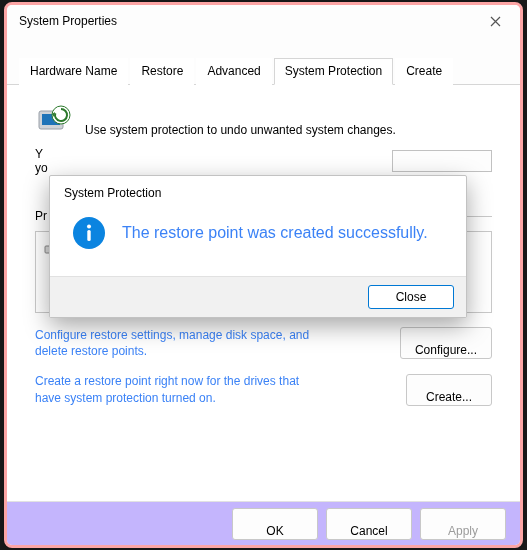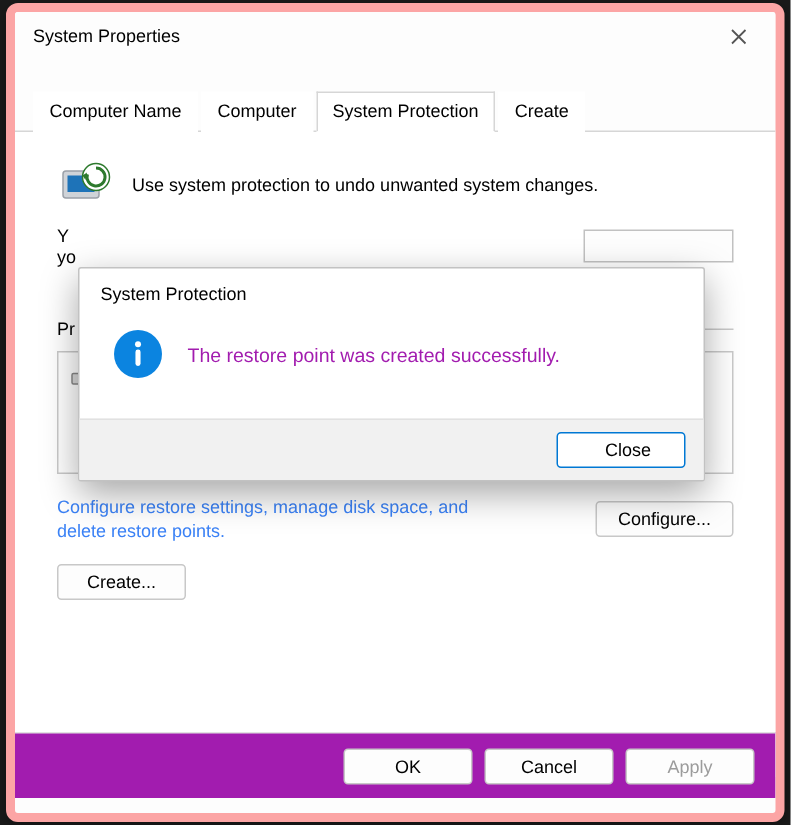--- a/index.html
+++ b/index.html
@@ -13,21 +13,21 @@
     height: 550px;
     overflow: hidden;
   }
   .window {
     position: absolute;
     top: 2px;
     left: 4px;
     width: 519px;
     height: 546px;
     background: #fdfdfd;
-    border: 6px solid #fca5a5;
+    border: 3px solid #fca5a5;
     border-radius: 8px;
     box-shadow: 0 2px 8px rgba(0,0,0,.3);
     overflow: hidden;
   }
   .titlebar {
     display: flex;
     align-items: center;
     justify-content: space-between;
     height: 32px;
     padding: 0 8px 0 12px;
@@ -68,21 +68,21 @@
     background: #fff;
   }
   .tab-content {
     padding: 12px 28px 0 28px;
     background: #fff;
     height: 430px;
     position: relative;
   }
   .intro {
     display: flex;
-    align-items: center;
+    align-items: flex-end;
     gap: 14px;
     padding: 4px 0 10px 0;
   }
   .intro .icon { width: 36px; height: 36px; flex: none; }
   .intro .text { font-size: 12px; color: #000; padding-top: 2px; }
   .section-head {
     display: flex;
     align-items: center;
     gap: 10px;
     margin-top: 16px;
@@ -122,35 +122,35 @@
   }
   .row-action .txt {
     font-size: 12px;
     color: #3b82f6;
     line-height: 1.35;
     max-width: 290px;
   }
   .btn {
     min-width: 86px;
     height: 24px;
-    padding: 4px 14px;
+    padding: 15px 14px;
     font-size: 12px;
     font-family: inherit;
     border: 1px solid #c8c8c8;
     background: #fdfdfd;
     border-radius: 3px;
     cursor: default;
   }
   .btn:disabled { color:#9c9c9c; }
   .footer {
     position: absolute;
-    left: 0; right: 0; bottom: 10px;
+    left: 0; right: 0; bottom: 0;
     height: 44px;
     border-top: 1px solid #e2e2e2;
-    background: #a21caf;
+    background: #c4b5fd;
     display: flex;
     justify-content: flex-end;
     align-items: center;
     gap: 8px;
     padding: 0 14px;
   }
 
   
   .modal {
     position: absolute;
@@ -170,53 +170,53 @@
   }
   .modal .m-body {
     display: flex;
     align-items: center;
     gap: 16px;
     padding: 10px 16px 26px 22px;
   }
   .modal .m-body .info-icon {
     width: 34px; height: 34px; flex:none;
   }
-  .modal .m-body .msg { font-size: 13px; color:#a21caf; }
+  .modal .m-body .msg { font-size: 16px; color:#3b82f6; }
   .modal .m-foot {
     background: #f1f1f1;
     border-top: 1px solid #e1e1e1;
     padding: 8px 12px;
     display: flex;
     justify-content: flex-end;
   }
   .modal .m-foot .btn {
     border: 1px solid #0078d4;
     background:#fff;
     padding: 2px 22px;
     border-radius: 3px;
-    text-align: right;
   }
 </style>
 </head>
 <body>
 
 <div class="window">
 
   <div class="titlebar">
     <div class="title">System Properties</div>
     <div class="close-x">
       <svg width="11" height="11" viewBox="0 0 11 11">
         <path d="M1 1 L10 10 M10 1 L1 10" stroke="#555" stroke-width="1.2" fill="none"></path>
       </svg>
     </div>
   </div>
 
   <div class="tabs">
-    <div class="tab">Computer Name</div>
-    <div class="tab">Computer</div>
+    <div class="tab">Hardware Name</div>
+    <div class="tab">Restore</div>
+    <div class="tab">Advanced</div>
     <div class="tab active">System Protection</div>
     <div class="tab">Create</div>
   </div>
 
   <div class="tab-content">
 
     <div class="intro">
       <div class="icon">
         <svg width="36" height="36" viewBox="0 0 36 36">
           <rect x="4" y="10" width="24" height="18" rx="2" fill="#cfd3d8" stroke="#9aa0a8"></rect>
@@ -255,20 +255,21 @@
         <span class="drive-status">On</span>
       </div>
     </div>
 
     <div class="row-action">
       <div class="txt">Configure restore settings, manage disk space, and delete restore points.</div>
       <button class="btn">Configure...</button>
     </div>
 
     <div class="row-action">
+      <div class="txt">Create a restore point right now for the drives that have system protection turned on.</div>
       <button class="btn">Create...</button>
     </div>
 
   </div>
 
   <div class="footer">
     <button class="btn">OK</button>
     <button class="btn">Cancel</button>
     <button class="btn" disabled="">Apply</button>
   </div>

